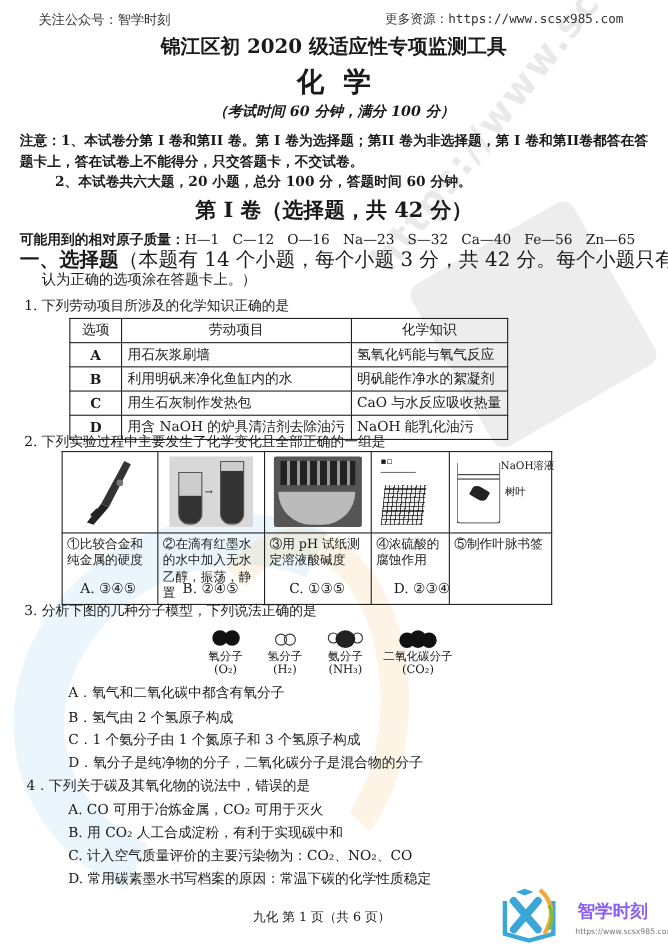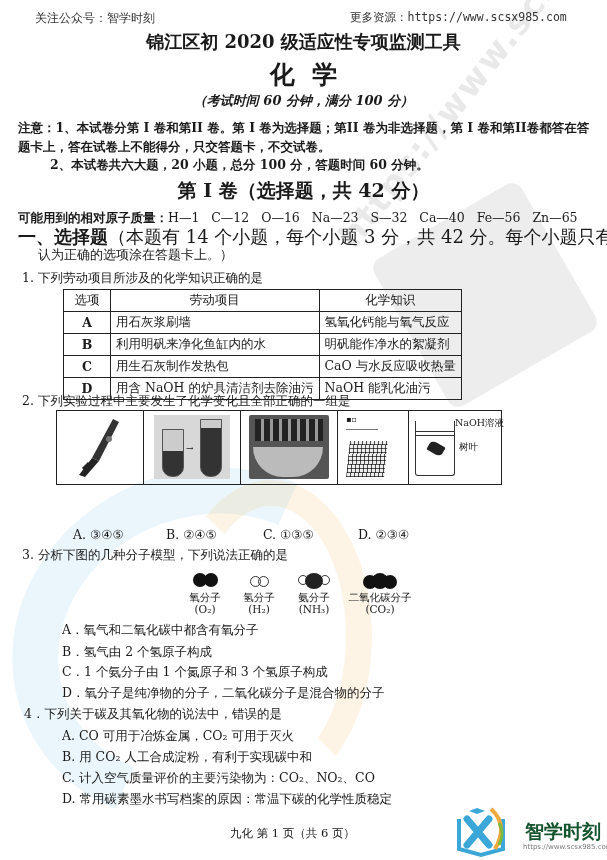--- a/index.html
+++ b/index.html
@@ -59,21 +59,21 @@
     border-collapse: collapse; font-size: 11.5px;
   }
   table.q2 td { border: 1px solid #222; vertical-align: top; padding: 0; }
   table.q2 td.img { height: 73px; position: relative; }
   table.q2 td.cap { height: 38px; padding: 2px 4px; line-height: 15px; white-space: normal; }
   .pic { position: absolute; }
   
   .mol { position: absolute; text-align: center; font-size: 10.5px; line-height: 12px; }
   .ball { display: inline-block; border-radius: 50%; }
   .logo-text {
-    font-family: "DejaVu Sans", sans-serif; font-weight: bold; font-size: 19px; color: #14532d;
+    font-family: "DejaVu Sans", sans-serif; font-weight: bold; font-size: 16px; color: #8b5cf6;
   }
   .logo-url { font-family: "DejaVu Sans", sans-serif; font-size: 7px; color: #777; }
 </style>
 </head>
 <body>
 
 <div class="wm-big"></div>
 <div class="wm-diag">https://www.scsx985.com</div>
 <div class="wm-arc1"></div>
 <div class="wm-arc2"></div>
@@ -165,20 +165,27 @@
     <td class="img" style="width:92px;">
       <div class="pic" style="left:6px; top:10px; width:38px; height:54px; border:1.5px solid #333; border-top:none; border-radius:0 0 3px 3px;">
         <div class="pic" style="left:0; top:10px; width:38px; height:1px; background:#333;"></div>
         <div class="pic" style="left:0; top:14px; width:38px; height:1px; background:#333;"></div>
         <div class="pic" style="left:12px; top:22px; width:16px; height:11px; background:#222; transform:rotate(30deg); border-radius:40% 10%;"></div>
       </div>
       <div class="pic" style="left:46px; top:6px; font-size:9.5px; white-space:nowrap;">NaOH溶液</div>
       <div class="pic" style="left:50px; top:30px; font-size:9.5px; white-space:nowrap;">树叶</div>
     </td>
   </tr>
+  <tr>
+    <td class="cap">①比较合金和纯金属的硬度</td>
+    <td class="cap">②在滴有红墨水的水中加入无水乙醇，振荡，静置</td>
+    <td class="cap">③用 pH 试纸测定溶液酸碱度</td>
+    <td class="cap">④浓硫酸的腐蚀作用</td>
+    <td class="cap">⑤制作叶脉书签</td>
+  </tr>
 </tbody>
   </table>
 <div class="abs txt" style="left:73px; top:526px;"><span>A.</span> <span>③④⑤</span></div>
 <div class="abs txt" style="left:166px; top:526px;"><span>B.</span> <span>②④⑤</span></div>
 <div class="abs txt" style="left:263px; top:526px;"><span>C.</span> <span>①③⑤</span></div>
 <div class="abs txt" style="left:358px; top:526px;"><span>D.</span> <span>②③④</span></div>
 
 <div class="abs txt" style="left:22px; top:546px;">3. 分析下图的几种分子模型，下列说法正确的是</div>
 
 <div class="mol" style="left:180px; top:573px; width:50px;">

